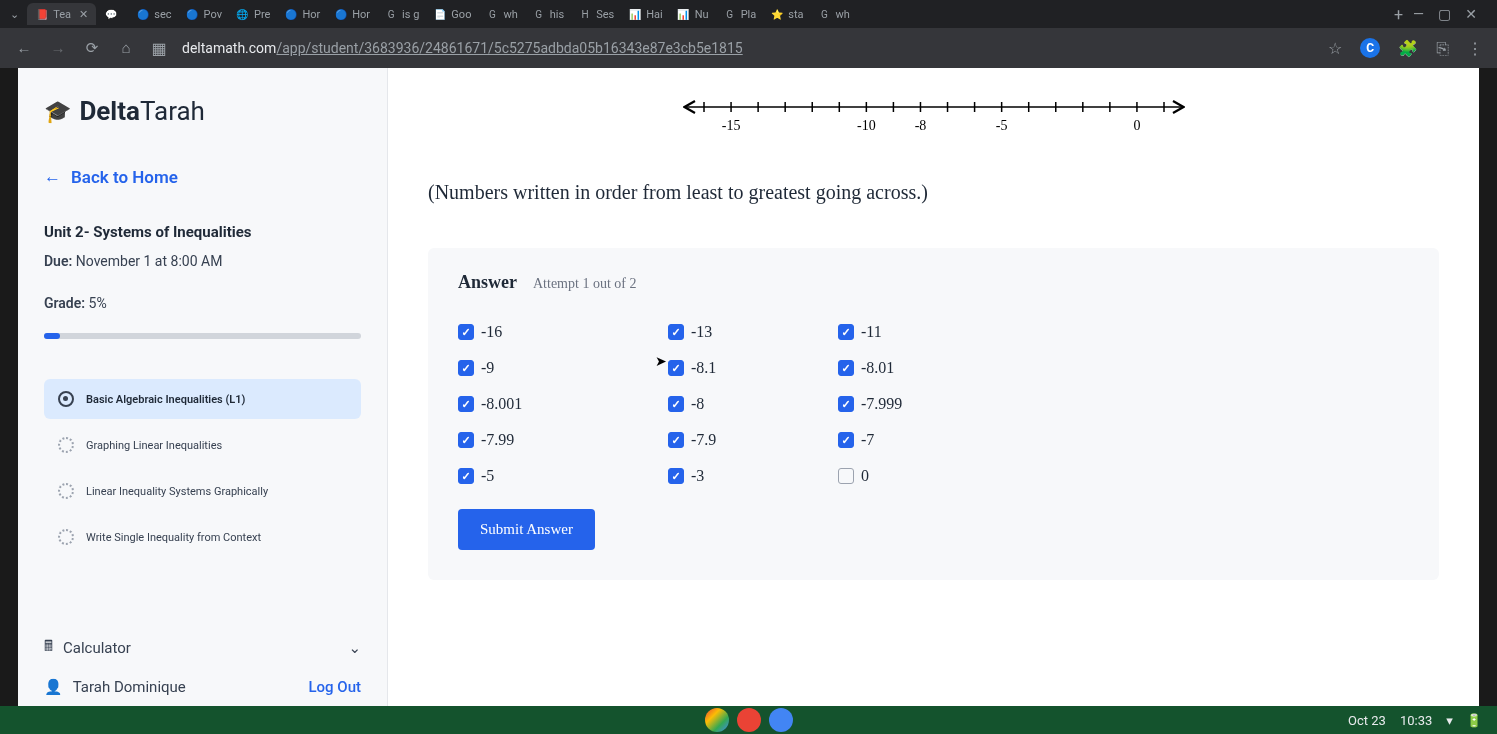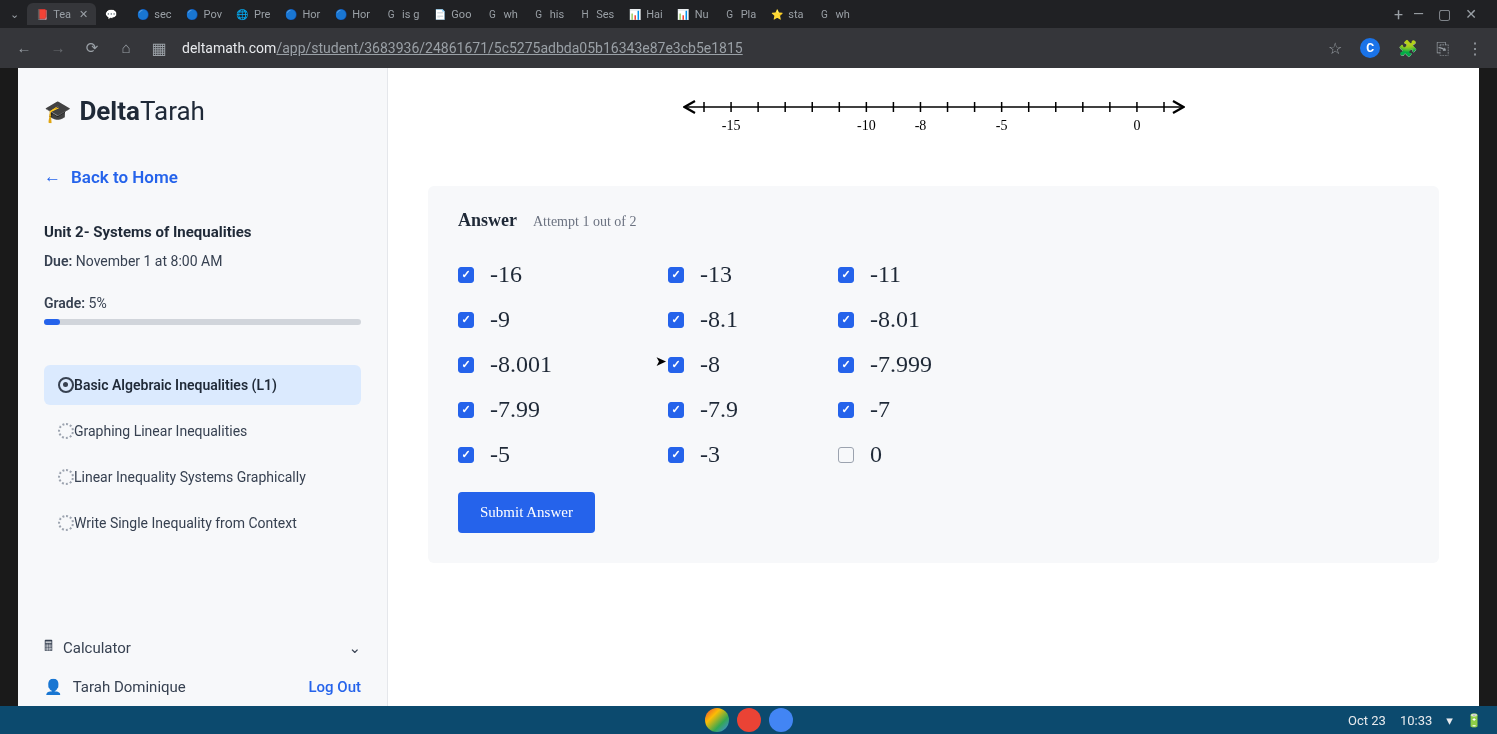--- a/index.html
+++ b/index.html
@@ -110,43 +110,44 @@
     .due-line {
       font-size: 14px;
       color: #374151;
       margin-bottom: 26px;
     }
     .due-line .label { font-weight: 600; }
     
     .grade-line {
       font-size: 14px;
       color: #374151;
-      margin-bottom: 8px;
+      margin-bottom: 22px;
     }
     .grade-line .label { font-weight: 600; }
     .progress-track {
       height: 6px;
       background: #d1d5db;
       border-radius: 3px;
       position: relative;
       margin-bottom: 40px;
     }
     .progress-fill {
       height: 100%;
       width: 5%;
       background: #2563eb;
       border-radius: 3px;
     }
     
     .lesson-list { display: flex; flex-direction: column; gap: 6px; }
     .lesson-item {
       display: flex;
       align-items: center;
+      gap: 12px;
       padding: 12px 14px;
-      font-size: 14px;
+      font-size: 11px;
       color: #374151;
       border-radius: 6px;
       cursor: pointer;
     }
     .lesson-item.active {
       background: #dbeafe;
       color: #1f2937;
       font-weight: 600;
     }
     .lesson-icon {
@@ -238,22 +239,22 @@
     .choice-grid {
       display: grid;
       grid-template-columns: 210px 170px 170px;
       row-gap: 18px;
       margin-bottom: 24px;
       font-family: Georgia, serif;
     }
     .choice {
       display: flex;
       align-items: center;
-      gap: 16px;
-      font-size: 24px;
+      gap: 7px;
+      font-size: 16px;
       color: #1f2937;
     }
     .cb {
       width: 16px;
       height: 16px;
       border: 1.5px solid #9ca3af;
       border-radius: 3px;
       display: flex;
       align-items: center;
       justify-content: center;
@@ -277,21 +278,21 @@
       border: none;
       padding: 12px 22px;
       font-size: 15px;
       font-family: Georgia, serif;
       border-radius: 4px;
       cursor: pointer;
     }
     
     
     .taskbar {
-      background: #0c4a6e;
+      background: #14532d;
       height: 28px;
       display: flex;
       align-items: center;
       justify-content: flex-end;
       padding: 0 14px;
       gap: 18px;
       color: #e8eaed;
       font-size: 13px;
     }
     .taskbar .center-apps {
@@ -517,20 +518,21 @@
               <line x1="408.8235294117647" x2="408.8235294117647" y1="10" y2="20" class="nl-tick"></line>
               <line x1="435.88235294117646" x2="435.88235294117646" y1="10" y2="20" class="nl-tick"></line>
               <line x1="462.94117647058823" x2="462.94117647058823" y1="10" y2="20" class="nl-tick"></line>
               <text x="462.94117647058823" y="38" class="nl-label">0</text>
               <line x1="490" x2="490" y1="10" y2="20" class="nl-tick"></line>
             </g>
         </svg>
       </div>
 
       <div class="prompt">
+        <div>(Numbers written in order from least to greatest going across.)</div>
       </div>
 
       <div class="answer-box">
         <div class="answer-header">
           <span class="answer-title">Answer</span>
           <span class="attempt-text">Attempt 1 out of 2</span>
         </div>
         
         <div class="choice-grid" id="choice-grid">
             <div class="choice">

